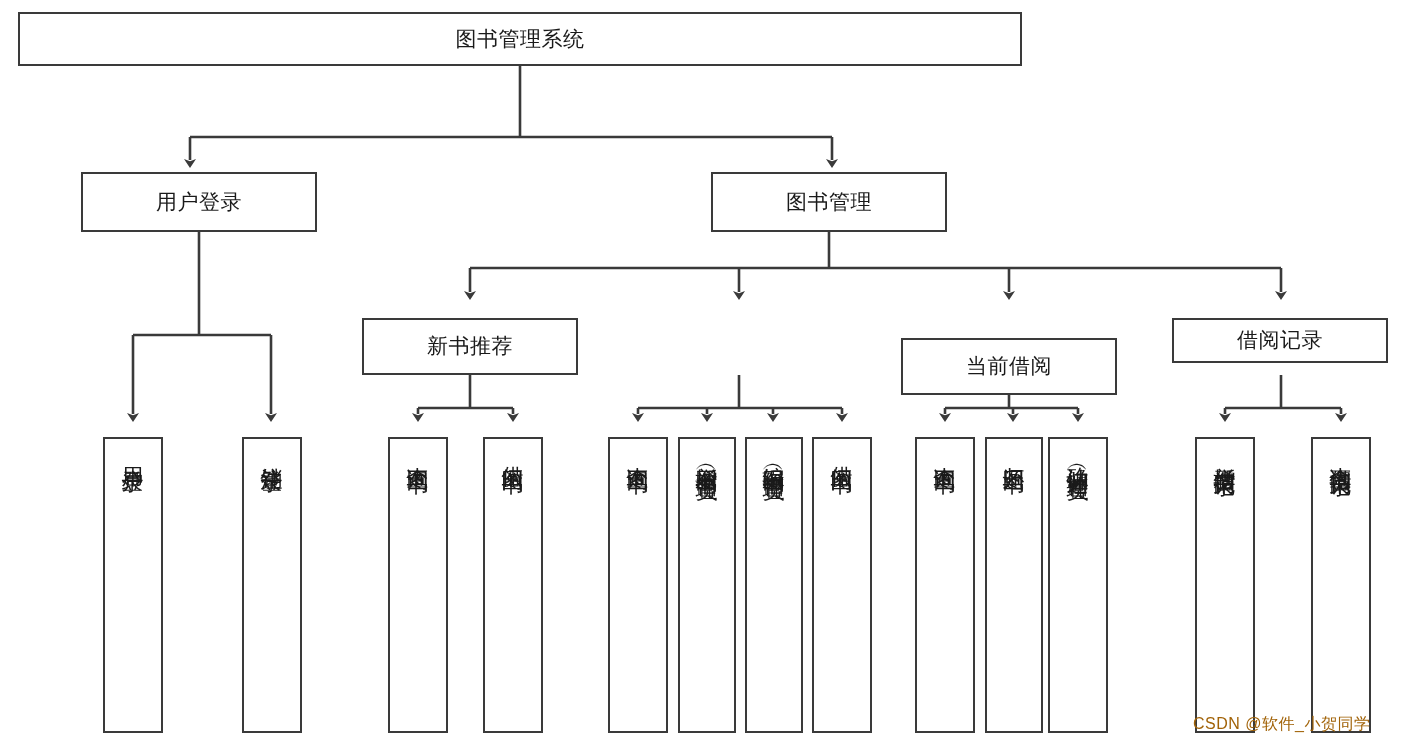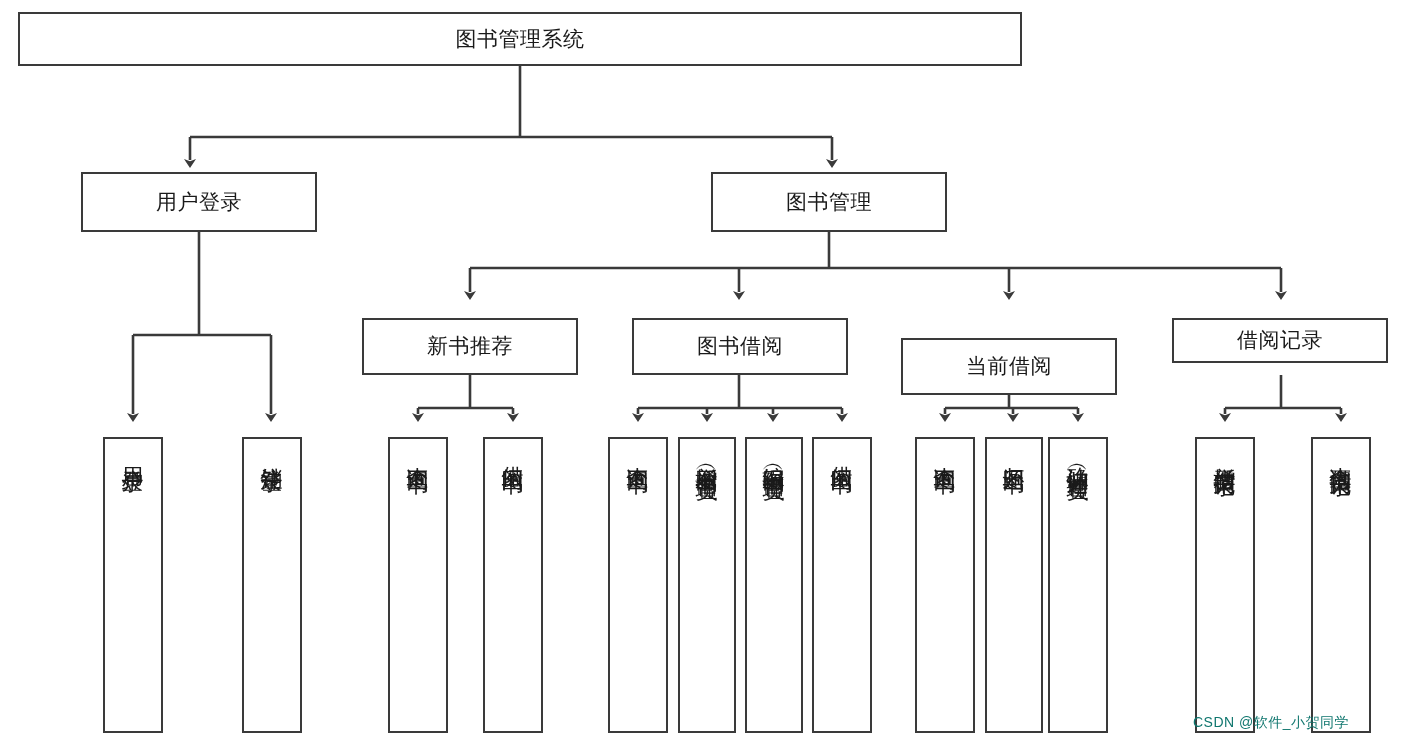--- a/index.html
+++ b/index.html
@@ -53,22 +53,22 @@
   .node.vertical .label {
     writing-mode: vertical-rl;
     text-orientation: upright;
     font-size: 22px;
     letter-spacing: 2px;
     line-height: 1.05;
     white-space: nowrap;
   }
   .watermark {
     position: absolute;
-    color: #0f766e;
-    font-size: 14px;
+    color: #a16207;
+    font-size: 16px;
     letter-spacing: 0.5px;
     white-space: nowrap;
     z-index: 5;
     font-family: "Liberation Sans", "DejaVu Sans", sans-serif;
   }
 </style>
 </head>
 <body>
 
 <div id="canvas">
@@ -132,23 +132,20 @@
   </div>
 
   <div class="node horizontal" style="left:711px; top:172px; width:236px; height:60px;">
     <span class="label">图书管理</span>
   </div>
 
   <div class="node horizontal" style="left:362px; top:318px; width:216px; height:57px;">
     <span class="label">新书推荐</span>
   </div>
 
-  <div class="node horizontal" style="left:632px; top:318px; width:216px; height:57px;">
-    <span class="label">图书借阅</span>
-  </div>
 
   <div class="node horizontal" style="left:901px; top:318px; width:216px; height:57px;margin-top:20px;">
     <span class="label">当前借阅</span>
   </div>
 
   <div class="node horizontal" style="left:1172px; top:318px; width:216px; height:45px;">
     <span class="label">借阅记录</span>
   </div>
 
   <div class="node vertical" style="left:103px; top:437px; width:60px; height:296px;">

